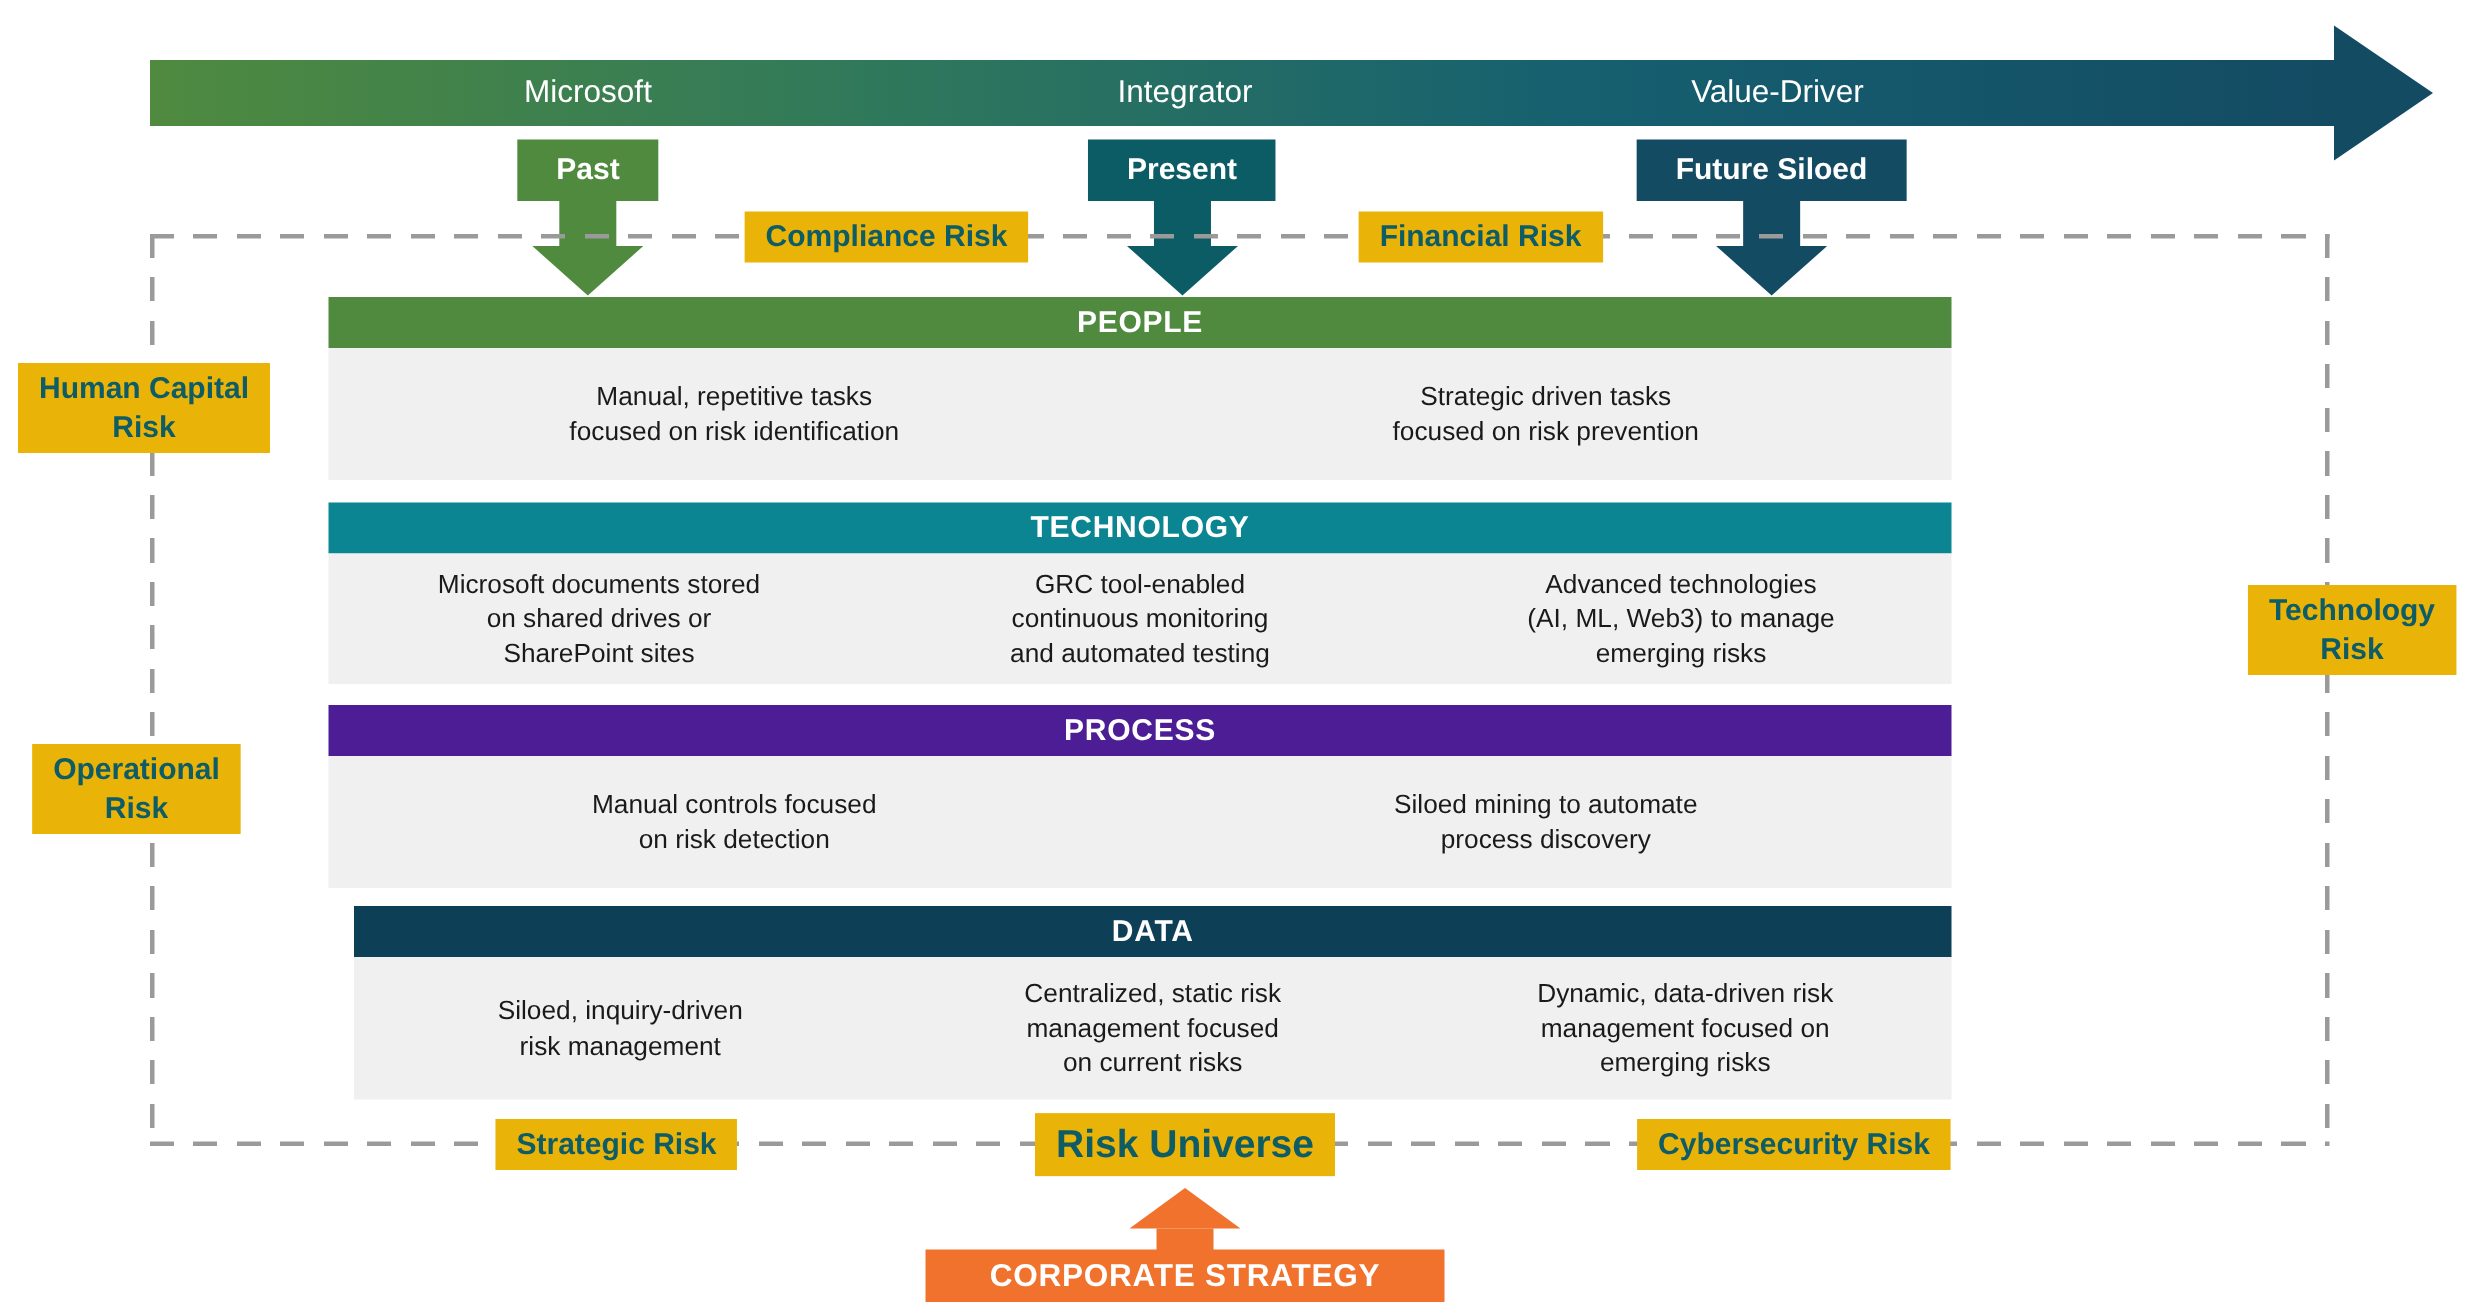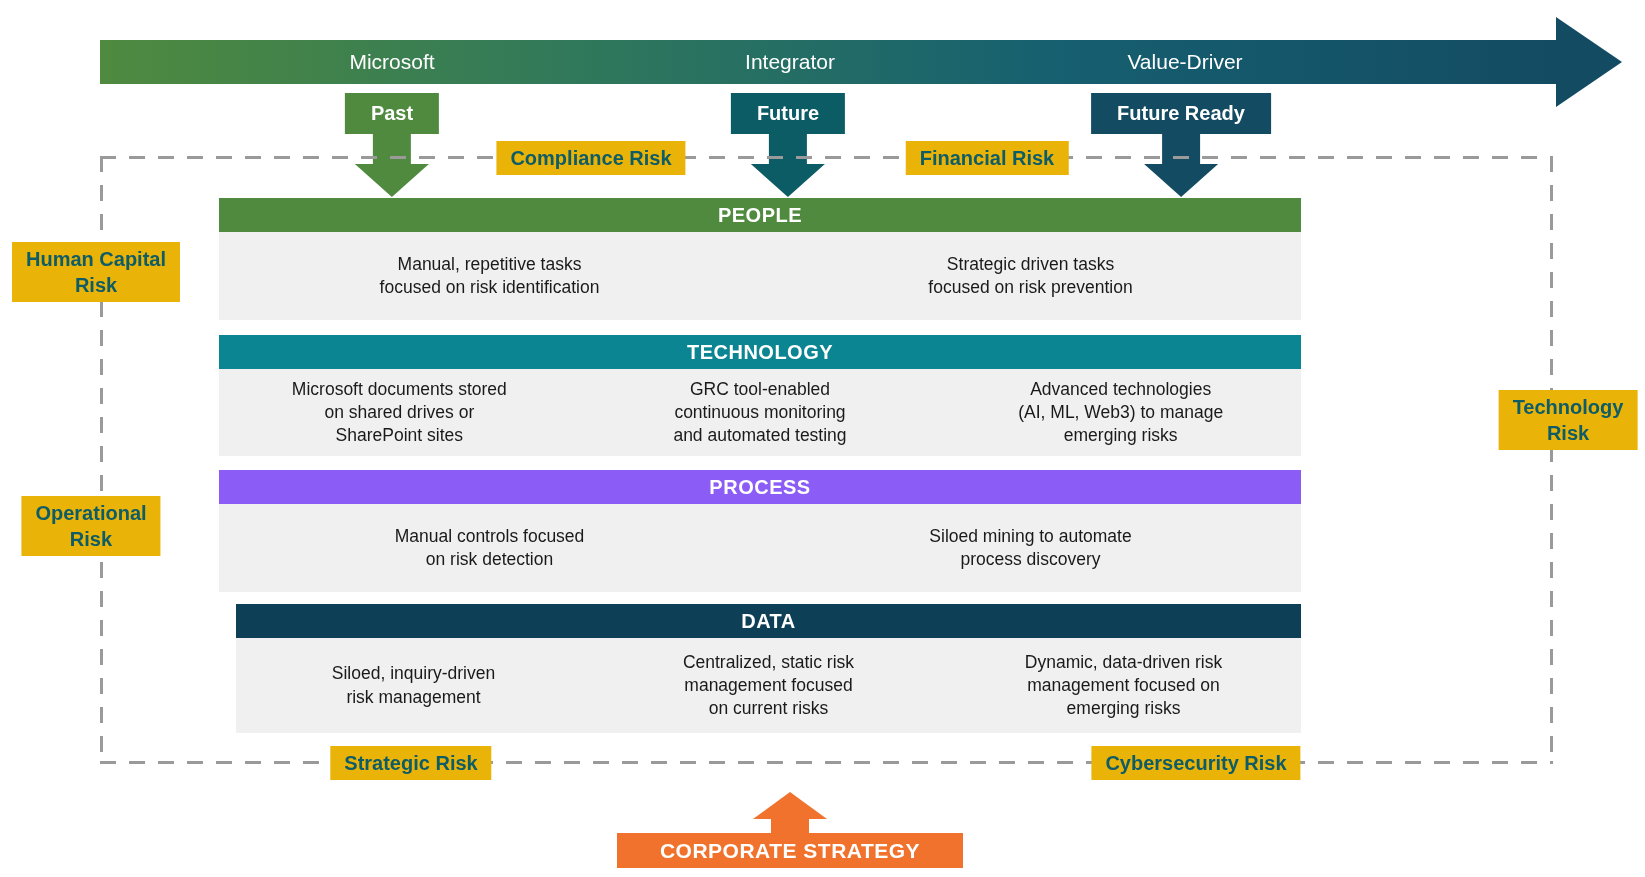--- a/index.html
+++ b/index.html
@@ -139,21 +139,21 @@
     font-size: 17.5px;
     line-height: 1.32;
     white-space: pre-line;
   }
   .section-people     { top: 198px; }
   .section-technology { top: 335px; }
   .section-process    { top: 470px; }
   .section-data       { top: 604px; padding-left: 17px; }
   .section-people .section-header     { background: #4f8a3f; }
   .section-technology .section-header { background: #0a8591; }
-  .section-process .section-header    { background: #8b5cf6; }
+  .section-process .section-header    { background: #4c1d95; }
   .section-data .section-header       { background: #0d3f57; }
   .section-people .section-body     { height: 88px; }
   .section-technology .section-body { height: 87px; }
   .section-process .section-body    { height: 88px; }
   .section-data .section-body       { height: 95px; }
 
   
   .cs-head {
     position: absolute;
     left: 790px; top: 792px;
@@ -195,44 +195,45 @@
   <span class="stage-label stage-supporter">Microsoft</span>
   <span class="stage-label stage-integrator">Integrator</span>
   <span class="stage-label stage-value-driver">Value-Driver</span>
 
   <div class="phase phase-past">
     <div class="phase-box">Past</div>
     <div class="phase-stem"></div>
     <div class="phase-head"></div>
   </div>
   <div class="phase phase-present">
-    <div class="phase-box">Future</div>
+    <div class="phase-box">Present</div>
     <div class="phase-stem"></div>
     <div class="phase-head"></div>
   </div>
   <div class="phase phase-future">
-    <div class="phase-box">Future Ready</div>
+    <div class="phase-box">Future Siloed</div>
     <div class="phase-stem"></div>
     <div class="phase-head"></div>
   </div>
 
   <div class="dash-h" style="left:100px; top:156px; width:1453px;"></div>
   <div class="dash-h" style="left:100px; top:761px; width:1453px;"></div>
   <div class="dash-v" style="left:100px; top:156px; height:608px;"></div>
   <div class="dash-v" style="left:1550px; top:156px; height:608px;"></div>
 
   <div class="risk-label" style="left:591px; top:158px;">Compliance Risk</div>
   <div class="risk-label" style="left:987px; top:158px;">Financial Risk</div>
   <div class="risk-label" style="left:96px; top:272px;">Human Capital
 Risk</div>
   <div class="risk-label" style="left:91px; top:526px;">Operational
 Risk</div>
   <div class="risk-label" style="left:1568px; top:420px;">Technology
 Risk</div>
   <div class="risk-label" style="left:411px; top:763px;">Strategic Risk</div>
+  <div class="risk-label risk-universe" style="left:790px; top:763px;">Risk Universe</div>
   <div class="risk-label" style="left:1196px; top:763px;">Cybersecurity Risk</div>
 
   <div class="section section-people">
     <div class="section-header">PEOPLE</div>
     <div class="section-body">
       <div class="cell">Manual, repetitive tasks
 focused on risk identification</div>
       <div class="cell">Strategic driven tasks
 focused on risk prevention</div>
     </div>

